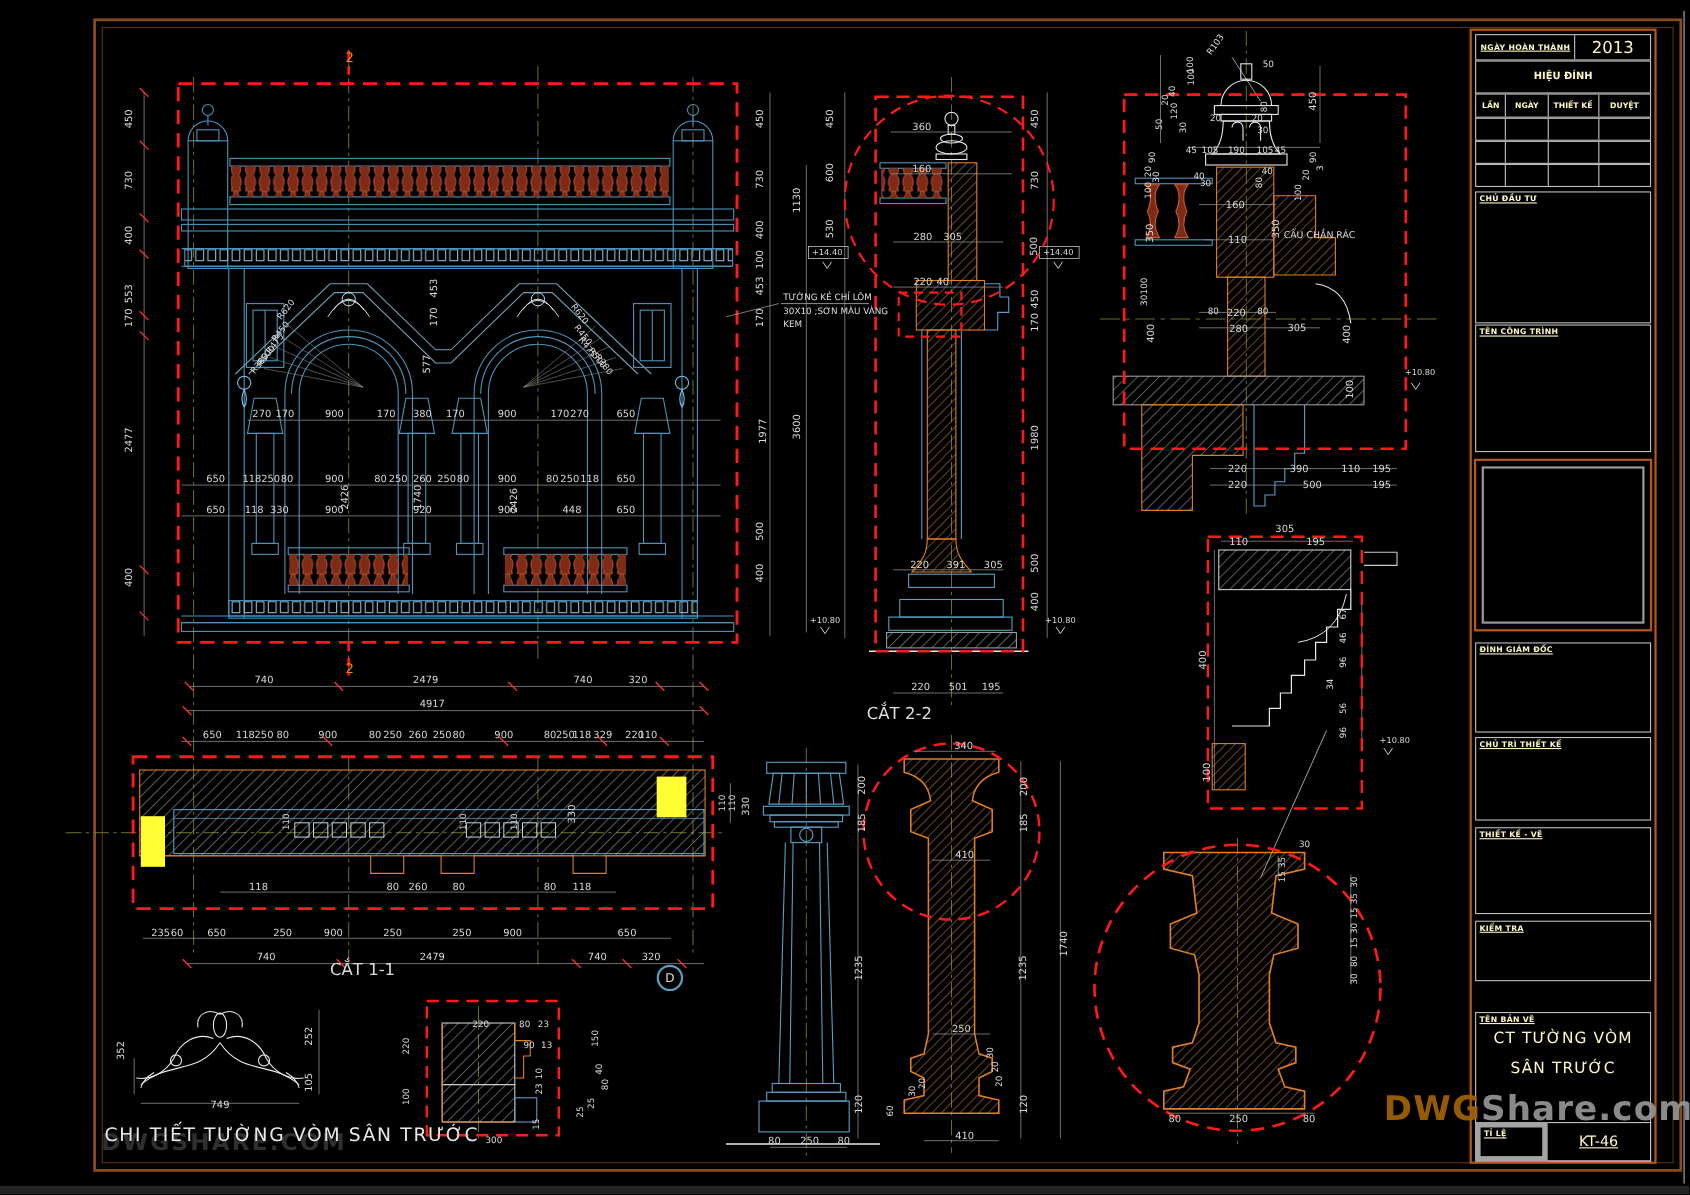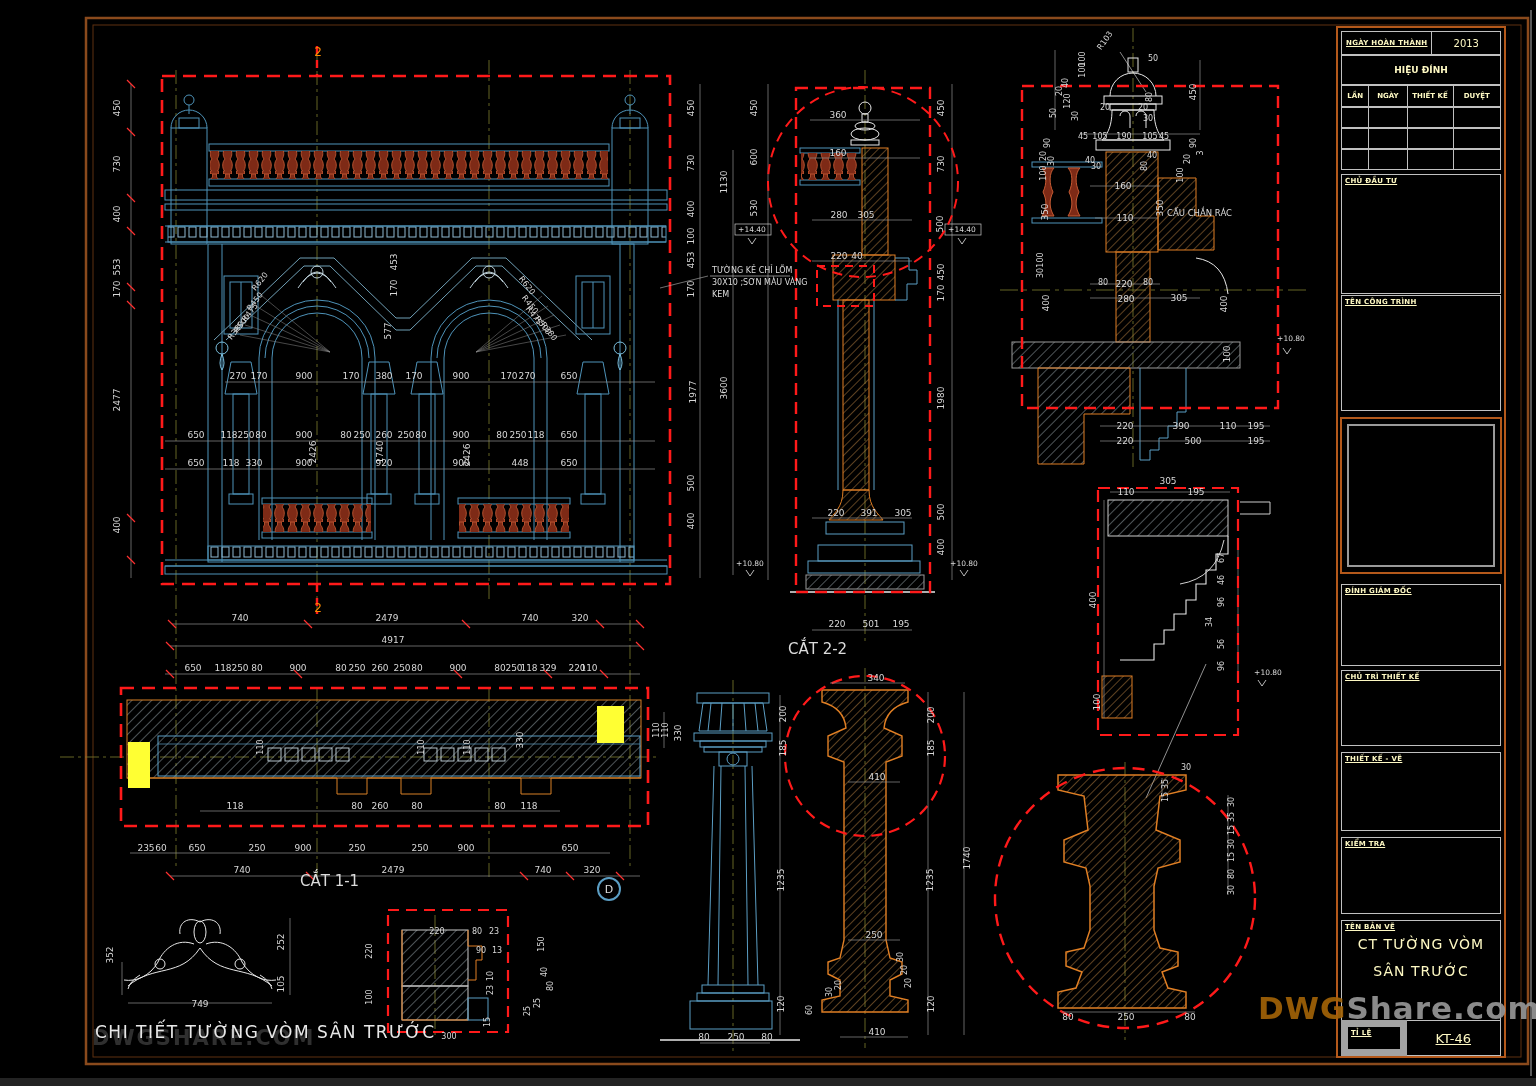--- a/index.html
+++ b/index.html
@@ -687,21 +687,21 @@
       </g>
 </svg>
 
 
 <div id="tblock">
   <div class="tb-box" style="top:3px;height:24px;">
     <div class="tb-row">
       <div style="width:57%;border-right:1px solid #c0c0c0;" class="center">
         <span class="tb-lab" style="padding:0;">NGÀY HOÀN THÀNH</span>
       </div>
-      <div style="width:43%;font-size:10px;" class="center">2013</div>
+      <div style="width:43%;font-size:15px;" class="center">2013</div>
     </div>
   </div>
   <div class="tb-box center" style="top:27px;height:30px;font-size:9px;font-weight:bold;">HIỆU ĐÍNH</div>
   <div class="tb-box" style="top:57px;height:22px;">
     <div class="tb-row">
       <div class="tb-cell" style="flex:17;">LẦN</div>
       <div class="tb-cell" style="flex:24;">NGÀY</div>
       <div class="tb-cell" style="flex:29;">THIẾT KẾ</div>
       <div class="tb-cell" style="flex:30;">DUYỆT</div>
     </div>
@@ -741,33 +741,33 @@
       </div>
   <div class="tb-box" style="top:556px;height:82px;">
     <div class="tb-lab">ĐÍNH GIÁM ĐỐC</div>
   </div>
   <div class="tb-box" style="top:642px;height:76px;">
     <div class="tb-lab">CHỦ TRÌ THIẾT KẾ</div>
   </div>
   <div class="tb-box" style="top:724px;height:79px;">
     <div class="tb-lab">THIẾT KẾ - VẼ</div>
   </div>
-  <div class="tb-box" style="top:809px;height:77px;">
+  <div class="tb-box" style="top:809px;height:55px;">
     <div class="tb-lab">KIỂM TRA</div>
   </div>
   <div class="tb-box" style="top:892px;height:136px;">
     <div class="tb-lab">TÊN BẢN VẼ</div>
     <div style="text-align:center;font-size:14px;letter-spacing:1px;line-height:1.9;">
       <div>CT TƯỜNG VÒM</div>
       <div>SÂN TRƯỚC</div>
     </div>
   </div>
   <div class="tb-box" style="top:992px;height:36px;border:none;">
     <div class="tb-row">
-      <div style="width:41%;border:7px solid #a3a3a3;box-sizing:border-box;">
+      <div style="width:41%;border:5px solid #a3a3a3;box-sizing:border-box;">
         <div class="tb-lab">TỈ LỆ</div>
       </div>
       <div style="width:59%;border:1px solid #c0c0c0;border-left:none;box-sizing:border-box;font-size:13px;text-decoration:underline;" class="center">KT-46</div>
     </div>
   </div>
 </div>
 
 
 <div id="wm-overlay">DWGSHARE.COM</div>
 <div id="detail-title">CHI TIẾT TƯỜNG VÒM SÂN TRƯỚC</div>

